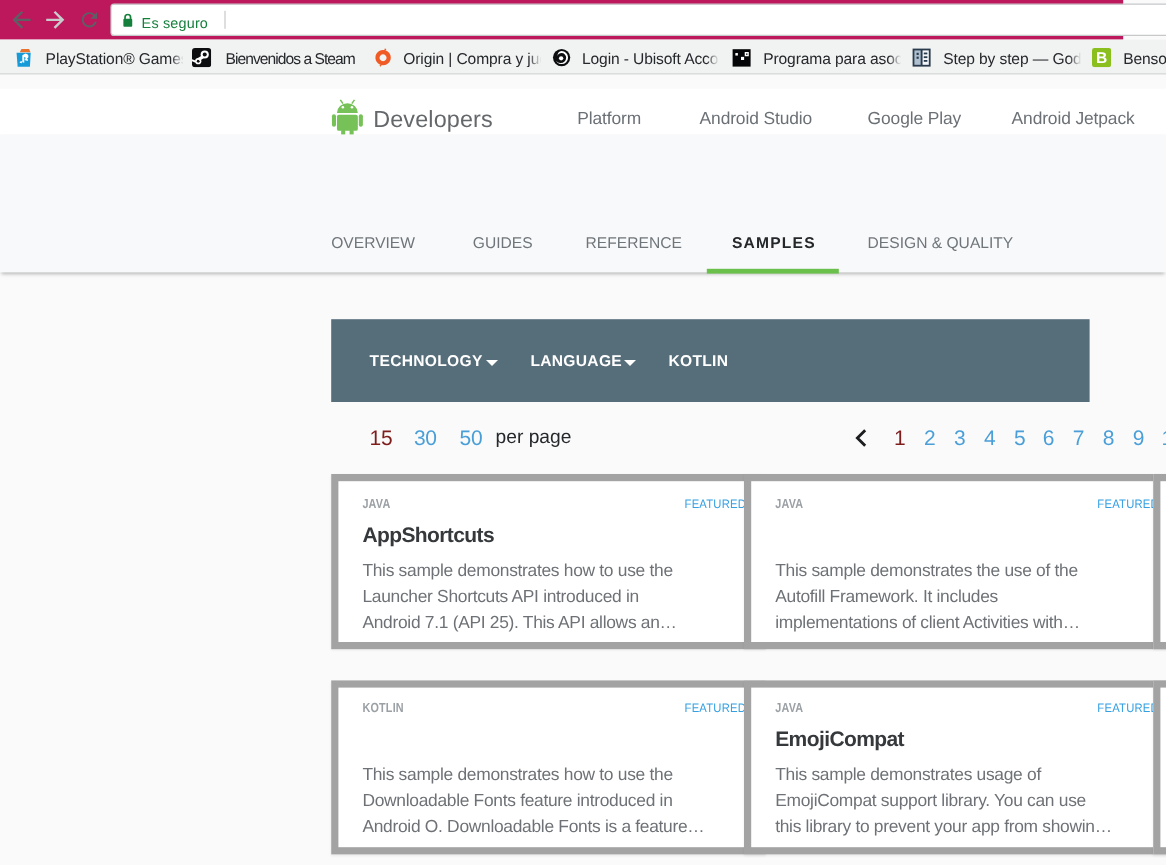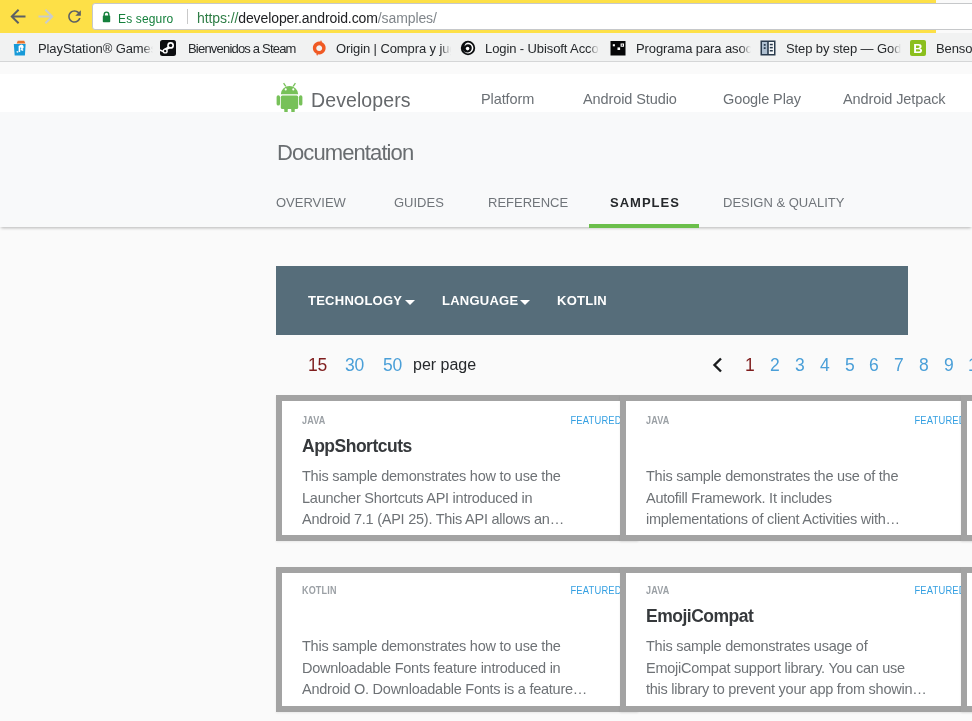--- a/index.html
+++ b/index.html
@@ -1,21 +1,21 @@
 <!DOCTYPE html>
 <html><head>
 <meta charset="utf-8">
 <style>
 * { margin:0; padding:0; box-sizing:border-box; }
 html,body { width:972px; height:721px; overflow:hidden; }
 body { position:relative; font-family:"Liberation Sans",sans-serif; background:#fafafa; }
 .abs { position:absolute; }
 
 
-#toolbar { position:absolute; left:0; top:0; width:936px; height:33px; background:#fde047; }
+#toolbar { position:absolute; left:0; top:0; width:936px; height:33px; background:#be185d; }
 #omnibox { position:absolute; left:92px; top:3px; width:900px; height:27px; background:#fff; border:1px solid #c6c8ca; border-radius:3px; }
 .seguro { position:absolute; left:25px; top:7.5px; font-size:12px; color:#15803c; letter-spacing:0.15px; }
 .sep { position:absolute; left:94px; top:5px; width:1px; height:15px; background:#c9c9c9; }
 .url { position:absolute; left:104px; top:6px; font-size:14px; color:#202124; letter-spacing:-0.1px; white-space:nowrap; }
 .url .sch { color:#2e7d45; }
 .url .pth { color:#80868b; }
 
 
 #bookmarks { position:absolute; left:0; top:33px; width:972px; height:29px; background:#f1f2f2; border-bottom:1px solid #d5d6d7; }
 .bm-ico { position:absolute; top:7px; width:16px; height:16px; }
@@ -66,21 +66,20 @@
   <svg class="abs" style="left:65px;top:7px" width="19" height="19" viewBox="0 0 24 24">
     <path d="M17.65 6.35 C16.2 4.9 14.21 4 12 4 c-4.42 0 -7.99 3.58 -7.99 8 s3.57 8 7.99 8 c3.73 0 6.84 -2.55 7.73 -6 h-2.08 c-0.82 2.33 -3.04 4 -5.65 4 c-3.31 0 -6 -2.69 -6 -6 s2.69 -6 6 -6 c1.66 0 3.14 0.69 4.22 1.78 L13 11 h7 V4 l-2.35 2.35 z" fill="#5c6064"></path>
   </svg>
   <div id="omnibox">
     <svg class="abs" style="left:9px;top:7px" width="9" height="12" viewBox="0 0 9 12">
       <path d="M2.2 5 V3.4 a2.3 2.3 0 0 1 4.6 0 V5" fill="none" stroke="#15803c" stroke-width="1.4"></path>
       <rect x="0.8" y="4.6" width="7.4" height="6.6" rx="0.8" fill="#15803c"></rect>
     </svg>
     <span class="seguro">Es seguro</span>
     <div class="sep"></div>
-    <span class="url"><span class="sch">https://</span>developer.android.com<span class="pth">/samples/</span></span>
   </div>
 </div>
 
 <div id="bookmarks">
 
   <svg class="bm-ico" style="left:13px" width="16" height="16" viewBox="0 0 16 16">
     <path d="M3.6 3.6 L4.8 0.8 h6.4 l1.2 2.8 Z" fill="#e8732c"></path>
     <path d="M0.8 4 h11.8 l-0.7 11.6 h-10.2 Z" fill="#179ad8"></path>
     <path d="M5.6 6 v5.8 l1.6 0.5 v-4.8 q1.1 -0.1 1.1 1 q0 1 -1 1.4 l2.9 1 v-1.5 l-0.9 -0.4 q1.4 -0.7 1.4 -2 q0 -1.9 -2.5 -2.4 Z" fill="#fff"></path>
     <path d="M5.2 10.9 l-1.7 0.6 q-0.6 0.5 0.5 0.9 l1.2 0.3 Z" fill="#fff"></path>
@@ -154,21 +153,20 @@
     <circle cx="17.3" cy="7.4" r="1.05" fill="#fff"></circle>
   </svg>
   <div id="devtext">Developers</div>
   <span class="nav" style="left:481px">Platform</span>
   <span class="nav" style="left:583px">Android Studio</span>
   <span class="nav" style="left:723px">Google Play</span>
   <span class="nav" style="left:843px">Android Jetpack</span>
 </div>
 
 <div id="docband">
-  <div id="doctitle">Documentation</div>
   <span class="tab" style="left:276px">OVERVIEW</span>
   <span class="tab" style="left:394px">GUIDES</span>
   <span class="tab" style="left:488px">REFERENCE</span>
   <span class="tab on" style="left:610px">SAMPLES</span>
   <span class="tab" style="left:723px">DESIGN &amp; QUALITY</span>
   <div id="tabline"></div>
 </div>
 
 <div id="filterbar">
   <span class="fitem" style="left:32px">TECHNOLOGY</span>

